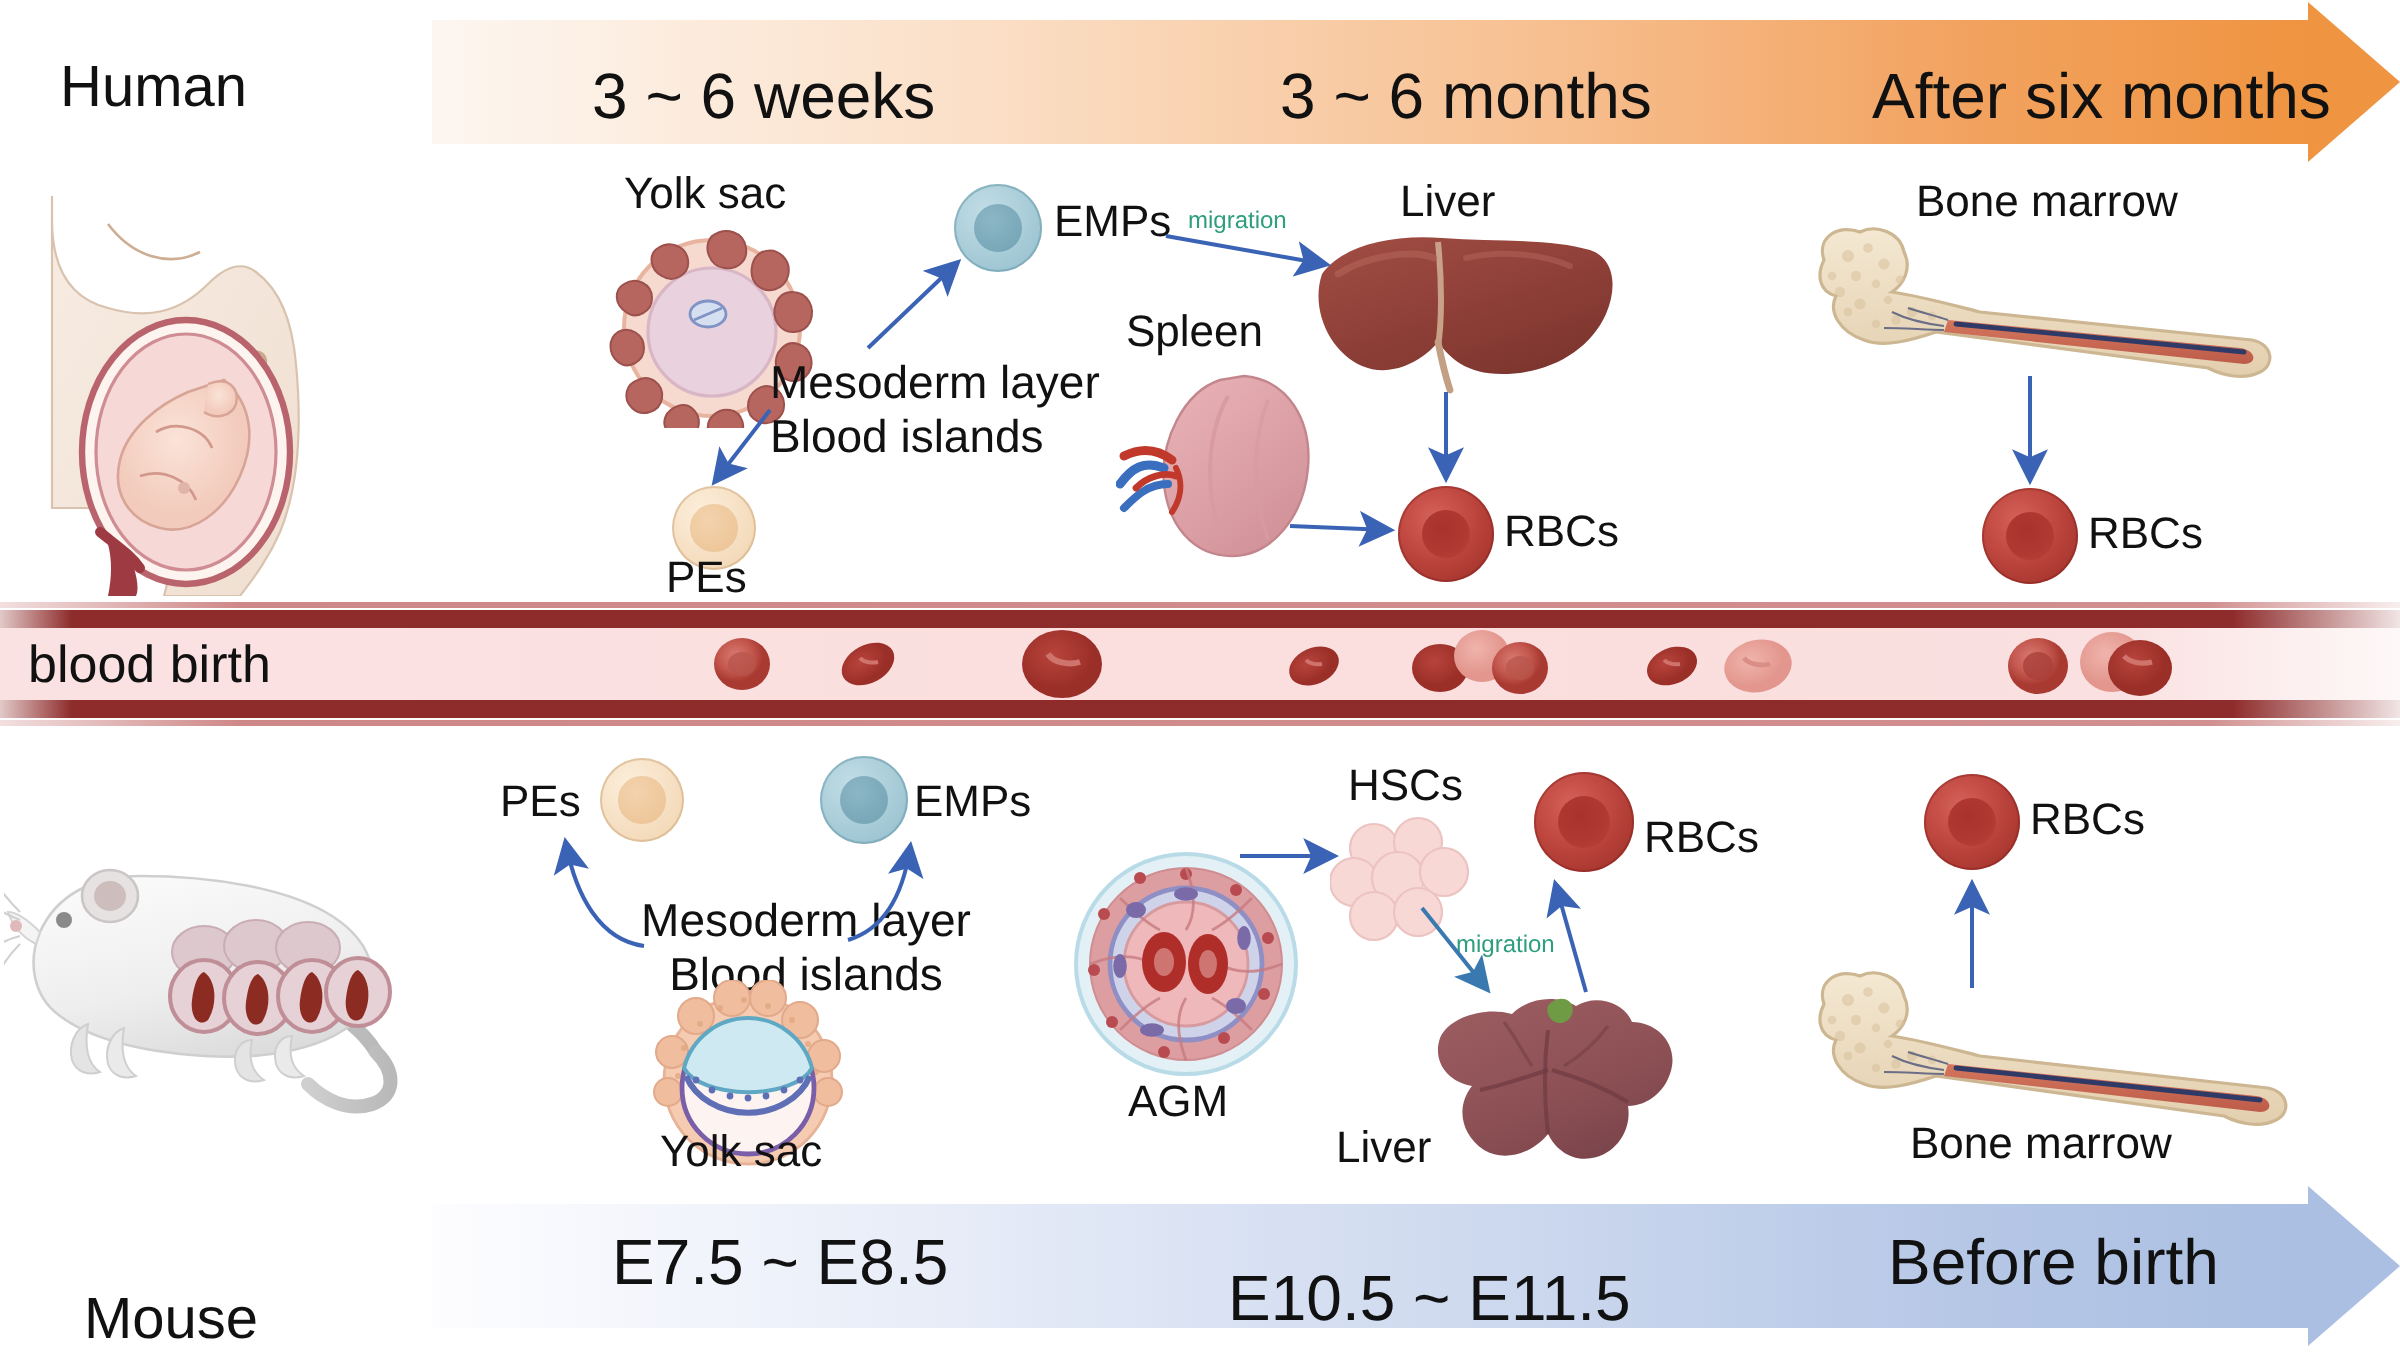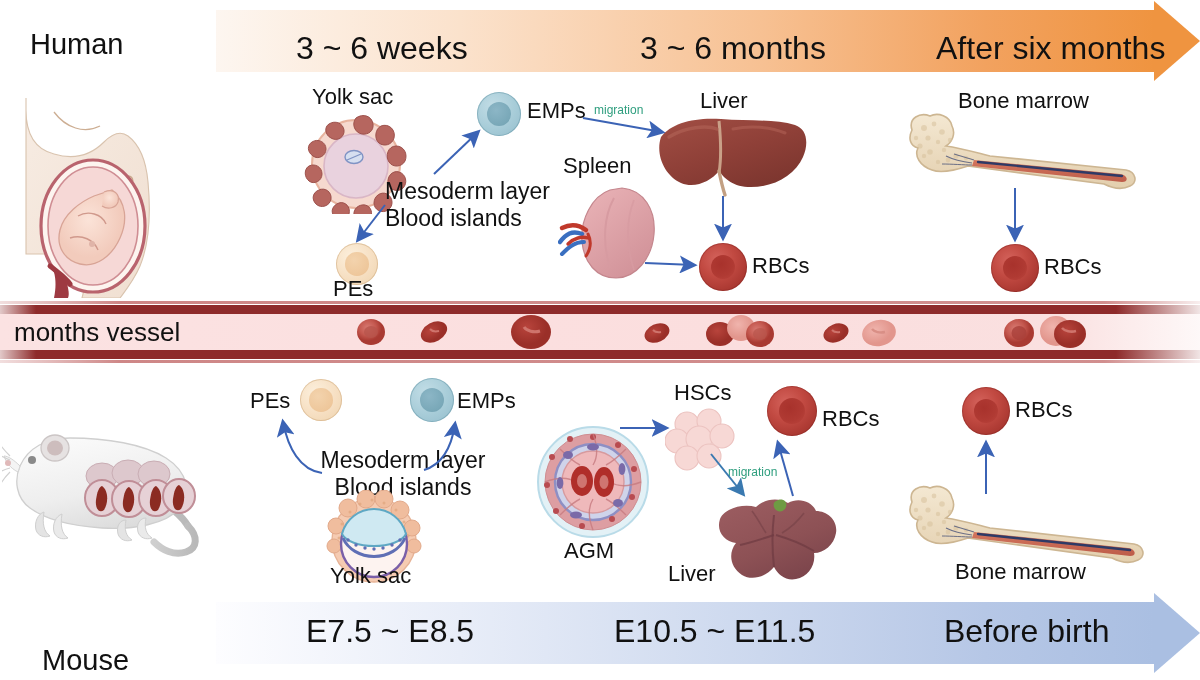--- a/index.html
+++ b/index.html
@@ -214,21 +214,21 @@
   <div class="rbc" style="left:991px;top:244px;width:48px;height:48px;"></div>
   <div class="abs lbl" style="left:1044px;top:256px;">RBCs</div>
 
   <div class="vessel">
     <div class="sheen t"></div>
     <div class="wall top"></div>
     <div class="lumen"></div>
     <div class="wall bot"></div>
     <div class="sheen b"></div>
   </div>
-  <div class="abs" style="left:14px;top:317px;font-size:26px;">months vessel</div>
+  <div class="abs" style="left:14px;top:317px;font-size:26px;">blood birth</div>
 
   <svg class="abs" style="left:0;top:301px;" width="1200" height="62" viewBox="0 0 1200 62">
     <defs>
       <radialGradient id="rbA" cx="38%" cy="34%">
           <stop offset="0" stop-color="#d87a72"></stop>
           <stop offset="60%" stop-color="#c4584f"></stop>
           <stop offset="100%" stop-color="#a93a32"></stop>
         </radialGradient>
       <radialGradient id="rbB" cx="40%" cy="36%">
           <stop offset="0" stop-color="#b8443c"></stop>
@@ -479,21 +479,21 @@
     <path d="M44 58 C54 58 66 59 74 59" stroke="#6b6f86" stroke-width="1" fill="none"></path>
   </svg>
   <div class="abs lbl" style="left:955px;top:561px;">Bone marrow</div>
 
   <div class="tl tl-bot abs" style="left:216px;top:602px;width:984px;">
     <div class="body"></div>
     <div class="head"></div>
   </div>
   <div class="abs species" style="left:42px;top:644px;">Mouse</div>
   <div class="abs stagetxt" style="left:306px;top:613px;">E7.5 ~ E8.5</div>
-  <div class="abs stagetxt" style="left:614px;top:613px;">E10.5 ~ E11.5</div>
+  <div class="abs stagetxt" style="left:614px;top:631px;">E10.5 ~ E11.5</div>
   <div class="abs stagetxt" style="left:944px;top:613px;">Before birth</div>
 
   <svg class="ov">
     <defs>
       <marker id="ah" markerWidth="9" markerHeight="9" refX="7.2" refY="4.5" orient="auto">
         <path d="M0 0 L9 4.5 L0 9 L2 4.5 Z" fill="#3b63b5"></path>
       </marker>
       <marker id="aht" markerWidth="9" markerHeight="9" refX="7.2" refY="4.5" orient="auto">
         <path d="M0 0 L9 4.5 L0 9 L2 4.5 Z" fill="#3a79b0"></path>
       </marker>

